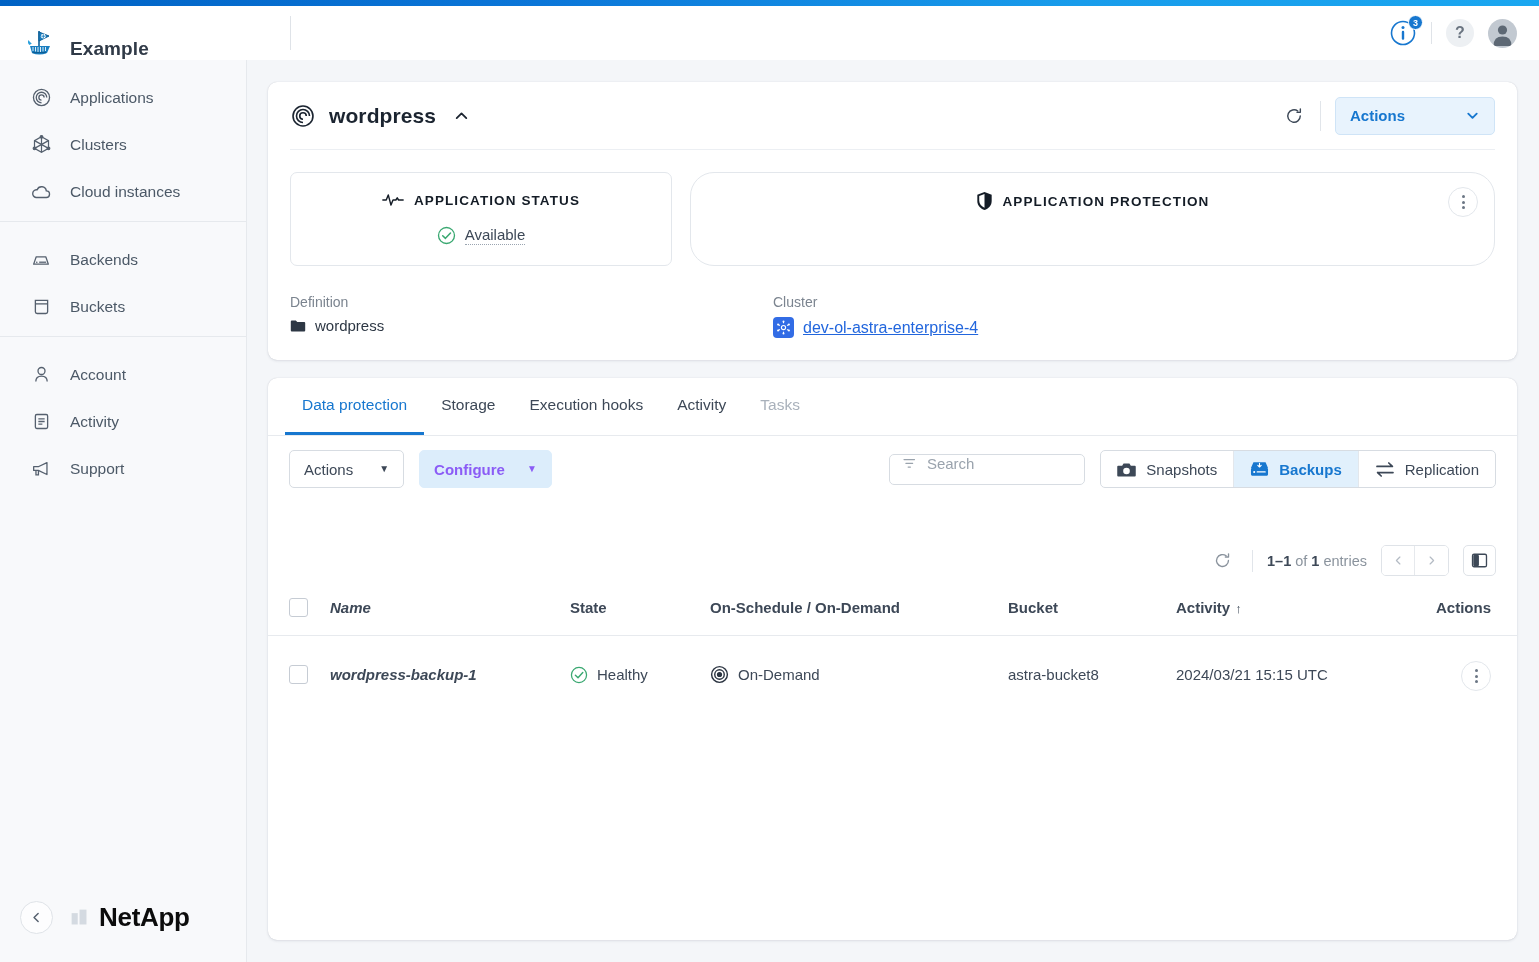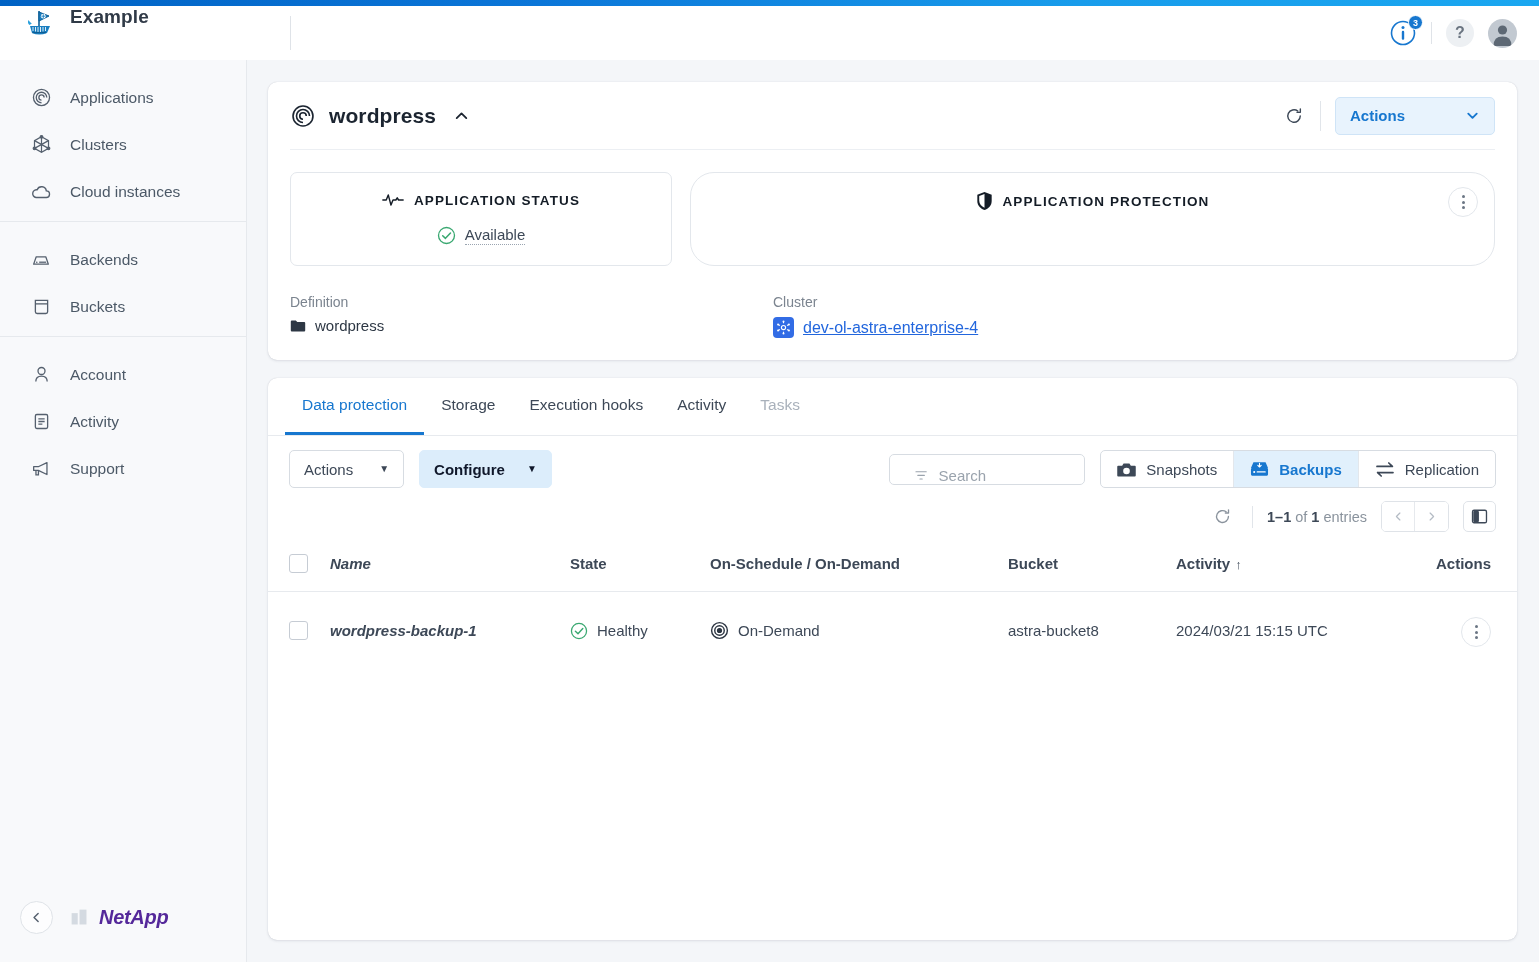--- a/index.html
+++ b/index.html
@@ -16,21 +16,21 @@
     height: 6px; width: 100%;
     background: linear-gradient(90deg, #0062c4 0%, #0b76d8 35%, #189ceb 70%, #1aa7f0 100%);
     flex: 0 0 auto;
   }
 
   
   .header {
     height: 54px; background: #ffffff; display: flex; align-items: center;
     flex: 0 0 auto; position: relative; z-index: 5;
   }
-  .brand { width: 290px; display: flex; align-items: flex-start; gap: 14px; padding-left: 22px; height: 100%; }
+  .brand { width: 290px; display: flex; align-items: flex-end; gap: 14px; padding-left: 22px; height: 100%; }
   .brand-logo { width: 34px; height: 34px; display: block; }
   .brand-name { font-size: 19px; font-weight: bold; color: #303a47; letter-spacing: .1px; }
   .header-sep { width: 1px; height: 34px; background: #dfe3e8; }
   .header-spacer { flex: 1 1 auto; }
   .header-right { display: flex; align-items: center; gap: 14px; padding-right: 22px; }
   .info-wrap { position: relative; width: 28px; height: 28px; }
   .badge {
     position: absolute; top: -4px; right: -6px;
     background: #1777cf; color: #fff; font-size: 9px; font-weight: bold;
     border-radius: 50%; width: 15px; height: 15px;
@@ -70,21 +70,21 @@
     margin-top: auto; display: flex; align-items: center; gap: 16px;
     padding: 0 0 28px 20px;
   }
   .collapse-btn {
     width: 33px; height: 33px; border-radius: 50%; background: #fdfdfe;
     border: 1px solid #dfe3e8; display: flex; align-items: center; justify-content: center;
     cursor: pointer;
   }
   .netapp-logo { display: flex; align-items: center; gap: 9px; opacity: .95; }
   .netapp-mark { width: 21px; height: 21px; }
-  .netapp-text { font-size: 20px; font-weight: bold; color: #4c1d95; letter-spacing: -.3px; font-style: italic; }
+  .netapp-text { font-size: 26px; font-weight: bold; color: #000000; letter-spacing: -.3px; }
 
   
   .main { flex: 1 1 auto; min-width: 0; padding: 22px 22px 22px 21px; display: flex; flex-direction: column; gap: 18px; overflow: hidden; }
 
   .card {
     background: #fff; border-radius: 9px;
     box-shadow: 0 1px 3px rgba(20,34,54,.10), 0 0 1px rgba(20,34,54,.18);
   }
 
   
@@ -149,43 +149,43 @@
   .tab.disabled { color: #a9b1bb; cursor: default; }
 
   .toolbar { display: flex; align-items: center; gap: 15px; padding: 14px 21px 13px; }
   .btn-plain {
     background: #fff; border: 1px solid #d7dce2; border-radius: 5px; height: 38px;
     padding: 0 14px; font-size: 15px; color: #3d4857; cursor: pointer;
     display: flex; align-items: center; gap: 26px; font-family: "Liberation Sans", sans-serif;
   }
   .btn-light {
     background: #dcedfb; border: 1px solid #dcedfb; border-radius: 5px; height: 38px;
-    padding: 0 14px; font-size: 15px; color: #0f172a; font-weight: bold; cursor: pointer;
+    padding: 0 14px; font-size: 15px; color: #8b5cf6; font-weight: bold; cursor: pointer;
     display: flex; align-items: center; gap: 22px; font-family: "Liberation Sans", sans-serif; text-align: center;
   }
   .caret { font-size: 10px; line-height: 1; }
   .toolbar-spacer { flex: 1 1 auto; }
   .search-box {
     width: 196px; height: 31px; border: 1px solid #d7dce2; border-radius: 5px;
-    display: flex; align-items: flex-end; gap: 10px; padding: 0 24px; background: #fff;
+    display: flex; align-items: flex-start; gap: 10px; padding: 0 12px; background: #fff;
   }
   .search-input {
     border: none; outline: none; font-size: 15px; color: #3d4857; width: 100%;
     font-family: "Liberation Sans", sans-serif; background: transparent;
   }
   .search-input::placeholder { color: #9aa3ad; }
   .segmented { display: flex; border: 1px solid #d7dce2; border-radius: 5px; overflow: hidden; height: 38px; background: #fff; }
   .seg {
     display: flex; align-items: center; gap: 10px; padding: 0 16px; cursor: pointer;
     font-size: 15px; color: #3d4857; border-right: 1px solid #e3e7ec;
   }
   .seg:last-child { border-right: none; }
   .seg.active { background: #e1f0fc; color: #1777cf; font-weight: bold; }
 
-  .pager { display: flex; align-items: center; justify-content: flex-end; gap: 14px; padding: 0 21px 12px; }
+  .pager { display: flex; align-items: center; justify-content: flex-end; gap: 14px; padding: 0 21px 12px; margin-top: 44px; }
   .pager-refresh { background: none; border: none; cursor: pointer; padding: 2px 6px; display: flex; }
   .pager-sep { width: 1px; height: 22px; background: #e1e5ea; }
   .pager-text { font-size: 14.5px; color: #8a939d; }
   .pager-text b { color: #3d4857; font-weight: bold; }
   .pager-nav { display: flex; border: 1px solid #dfe3e8; border-radius: 5px; overflow: hidden; height: 31px; }
   .pager-nav button {
     width: 33px; background: #fff; border: none; border-right: 1px solid #e6e9ed;
     color: #b4bbc4; cursor: pointer; font-size: 15px; display: flex; align-items: center; justify-content: center;
   }
   .pager-nav button:last-child { border-right: none; }

